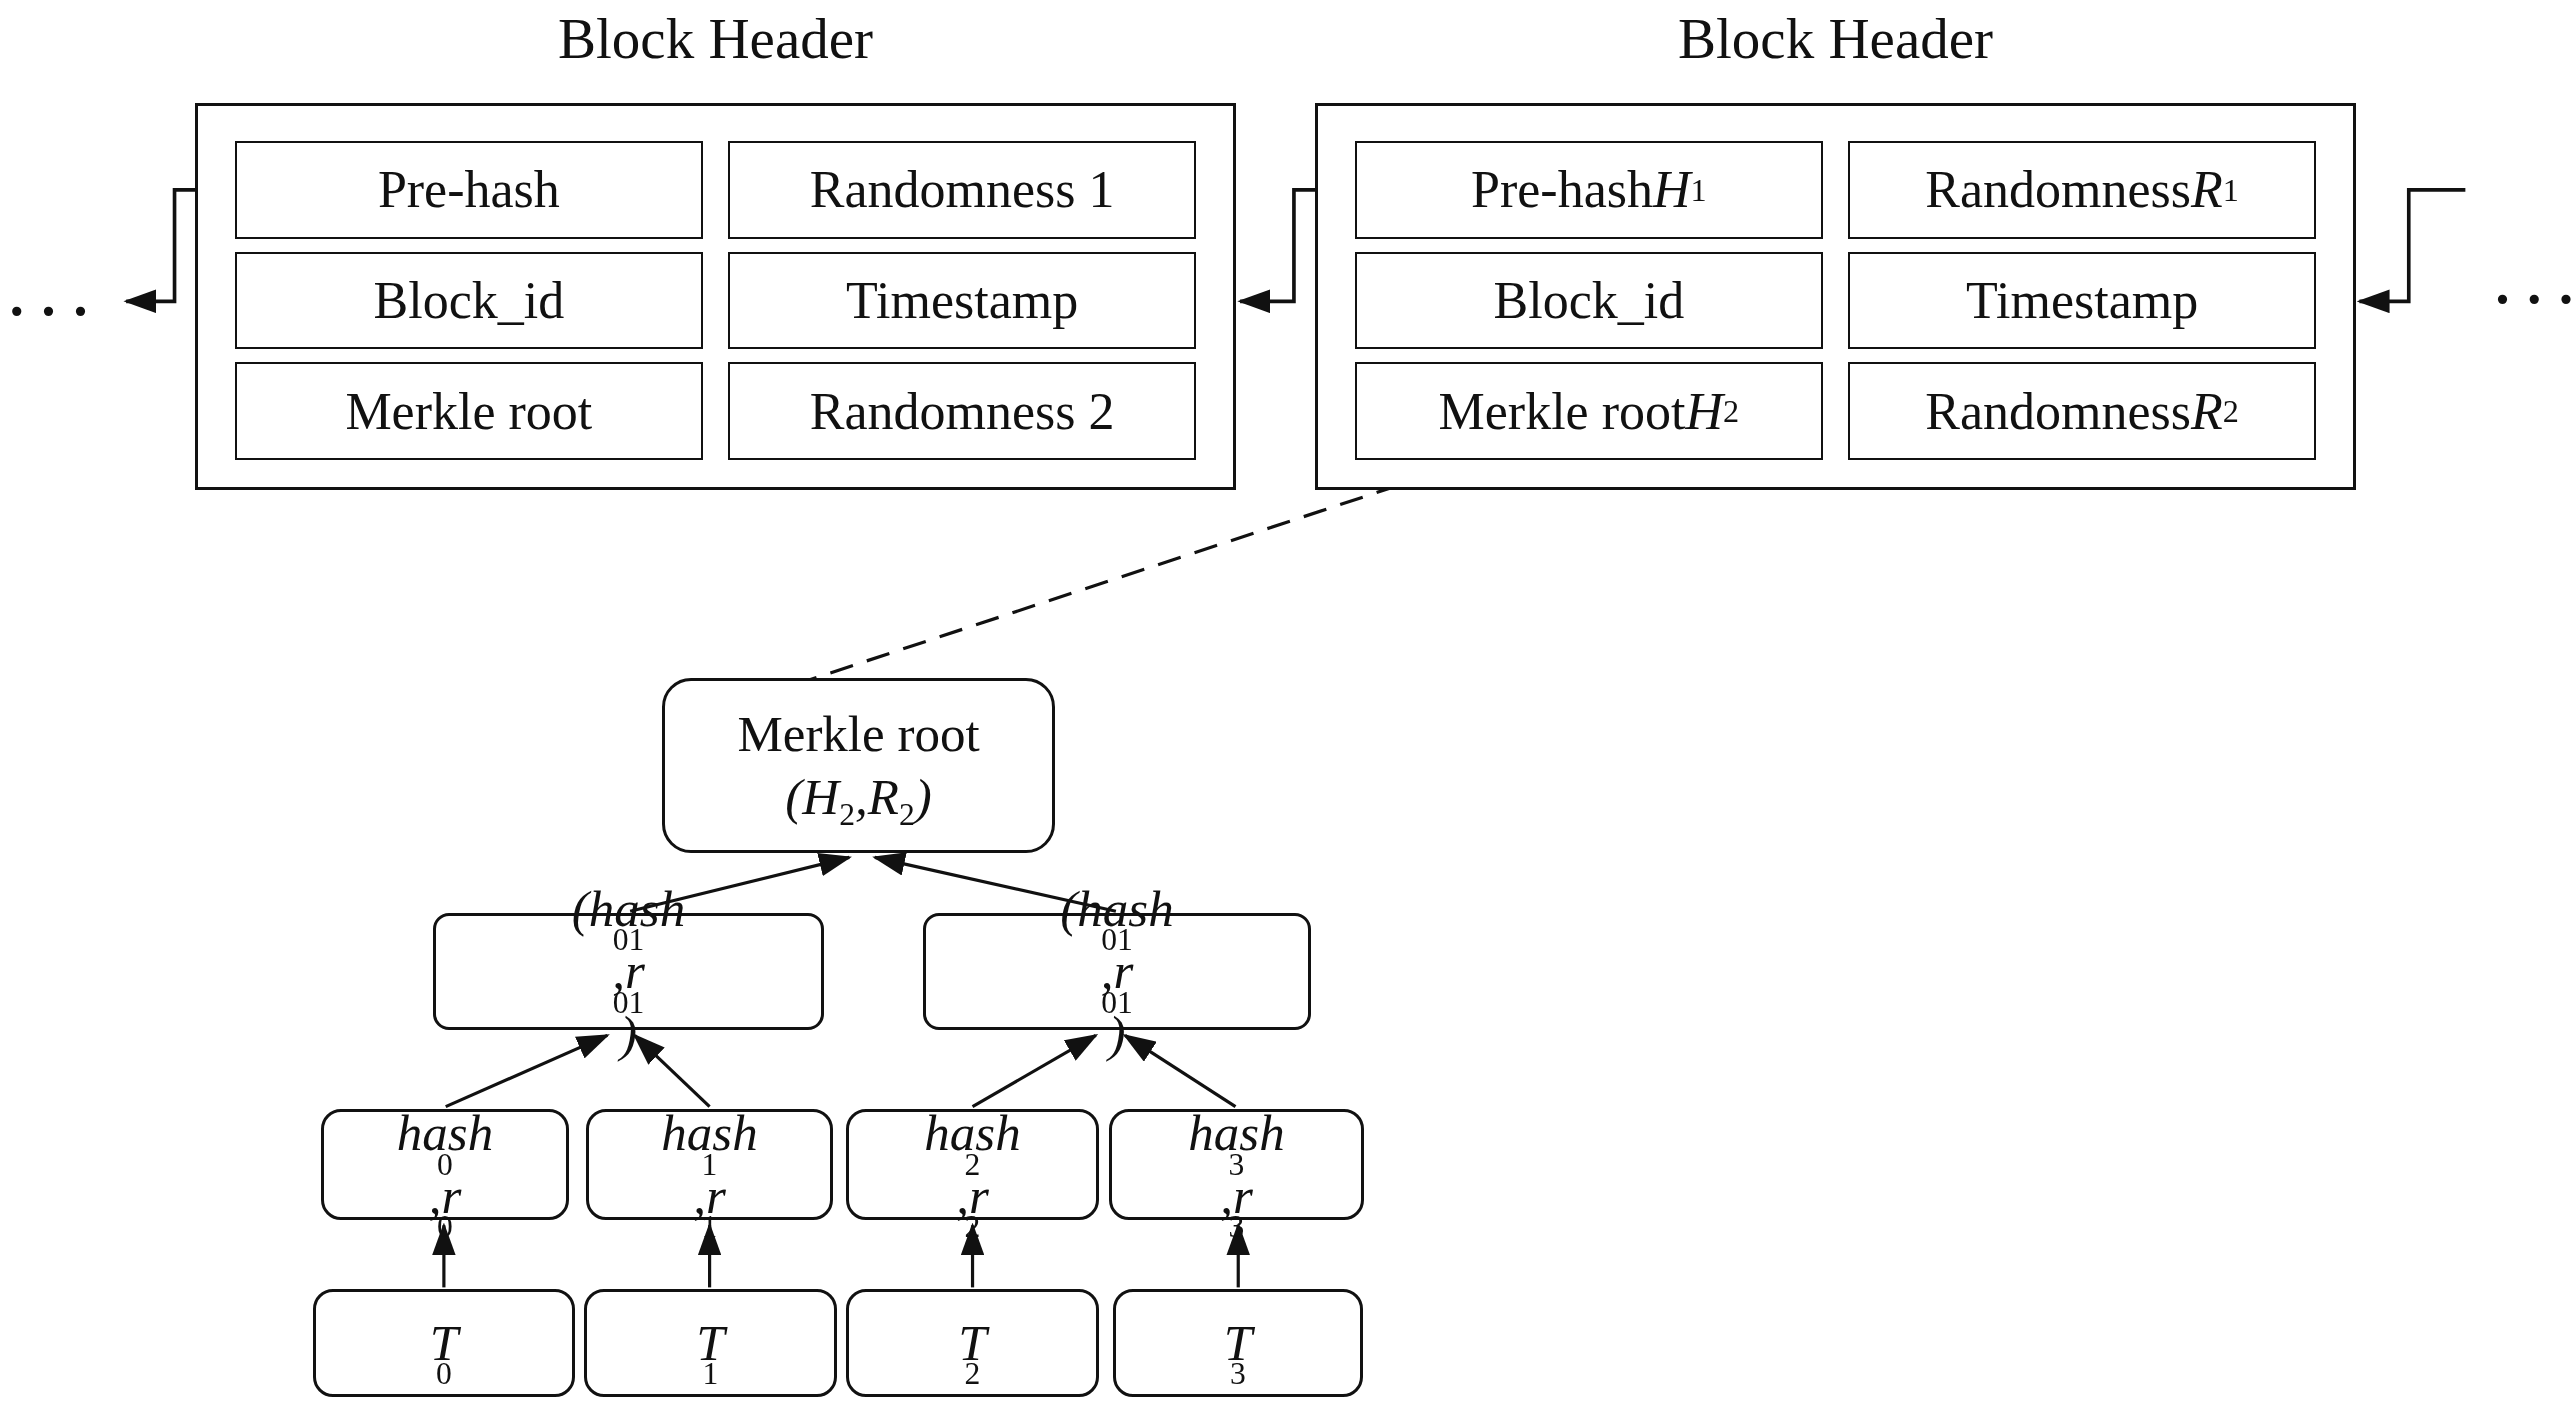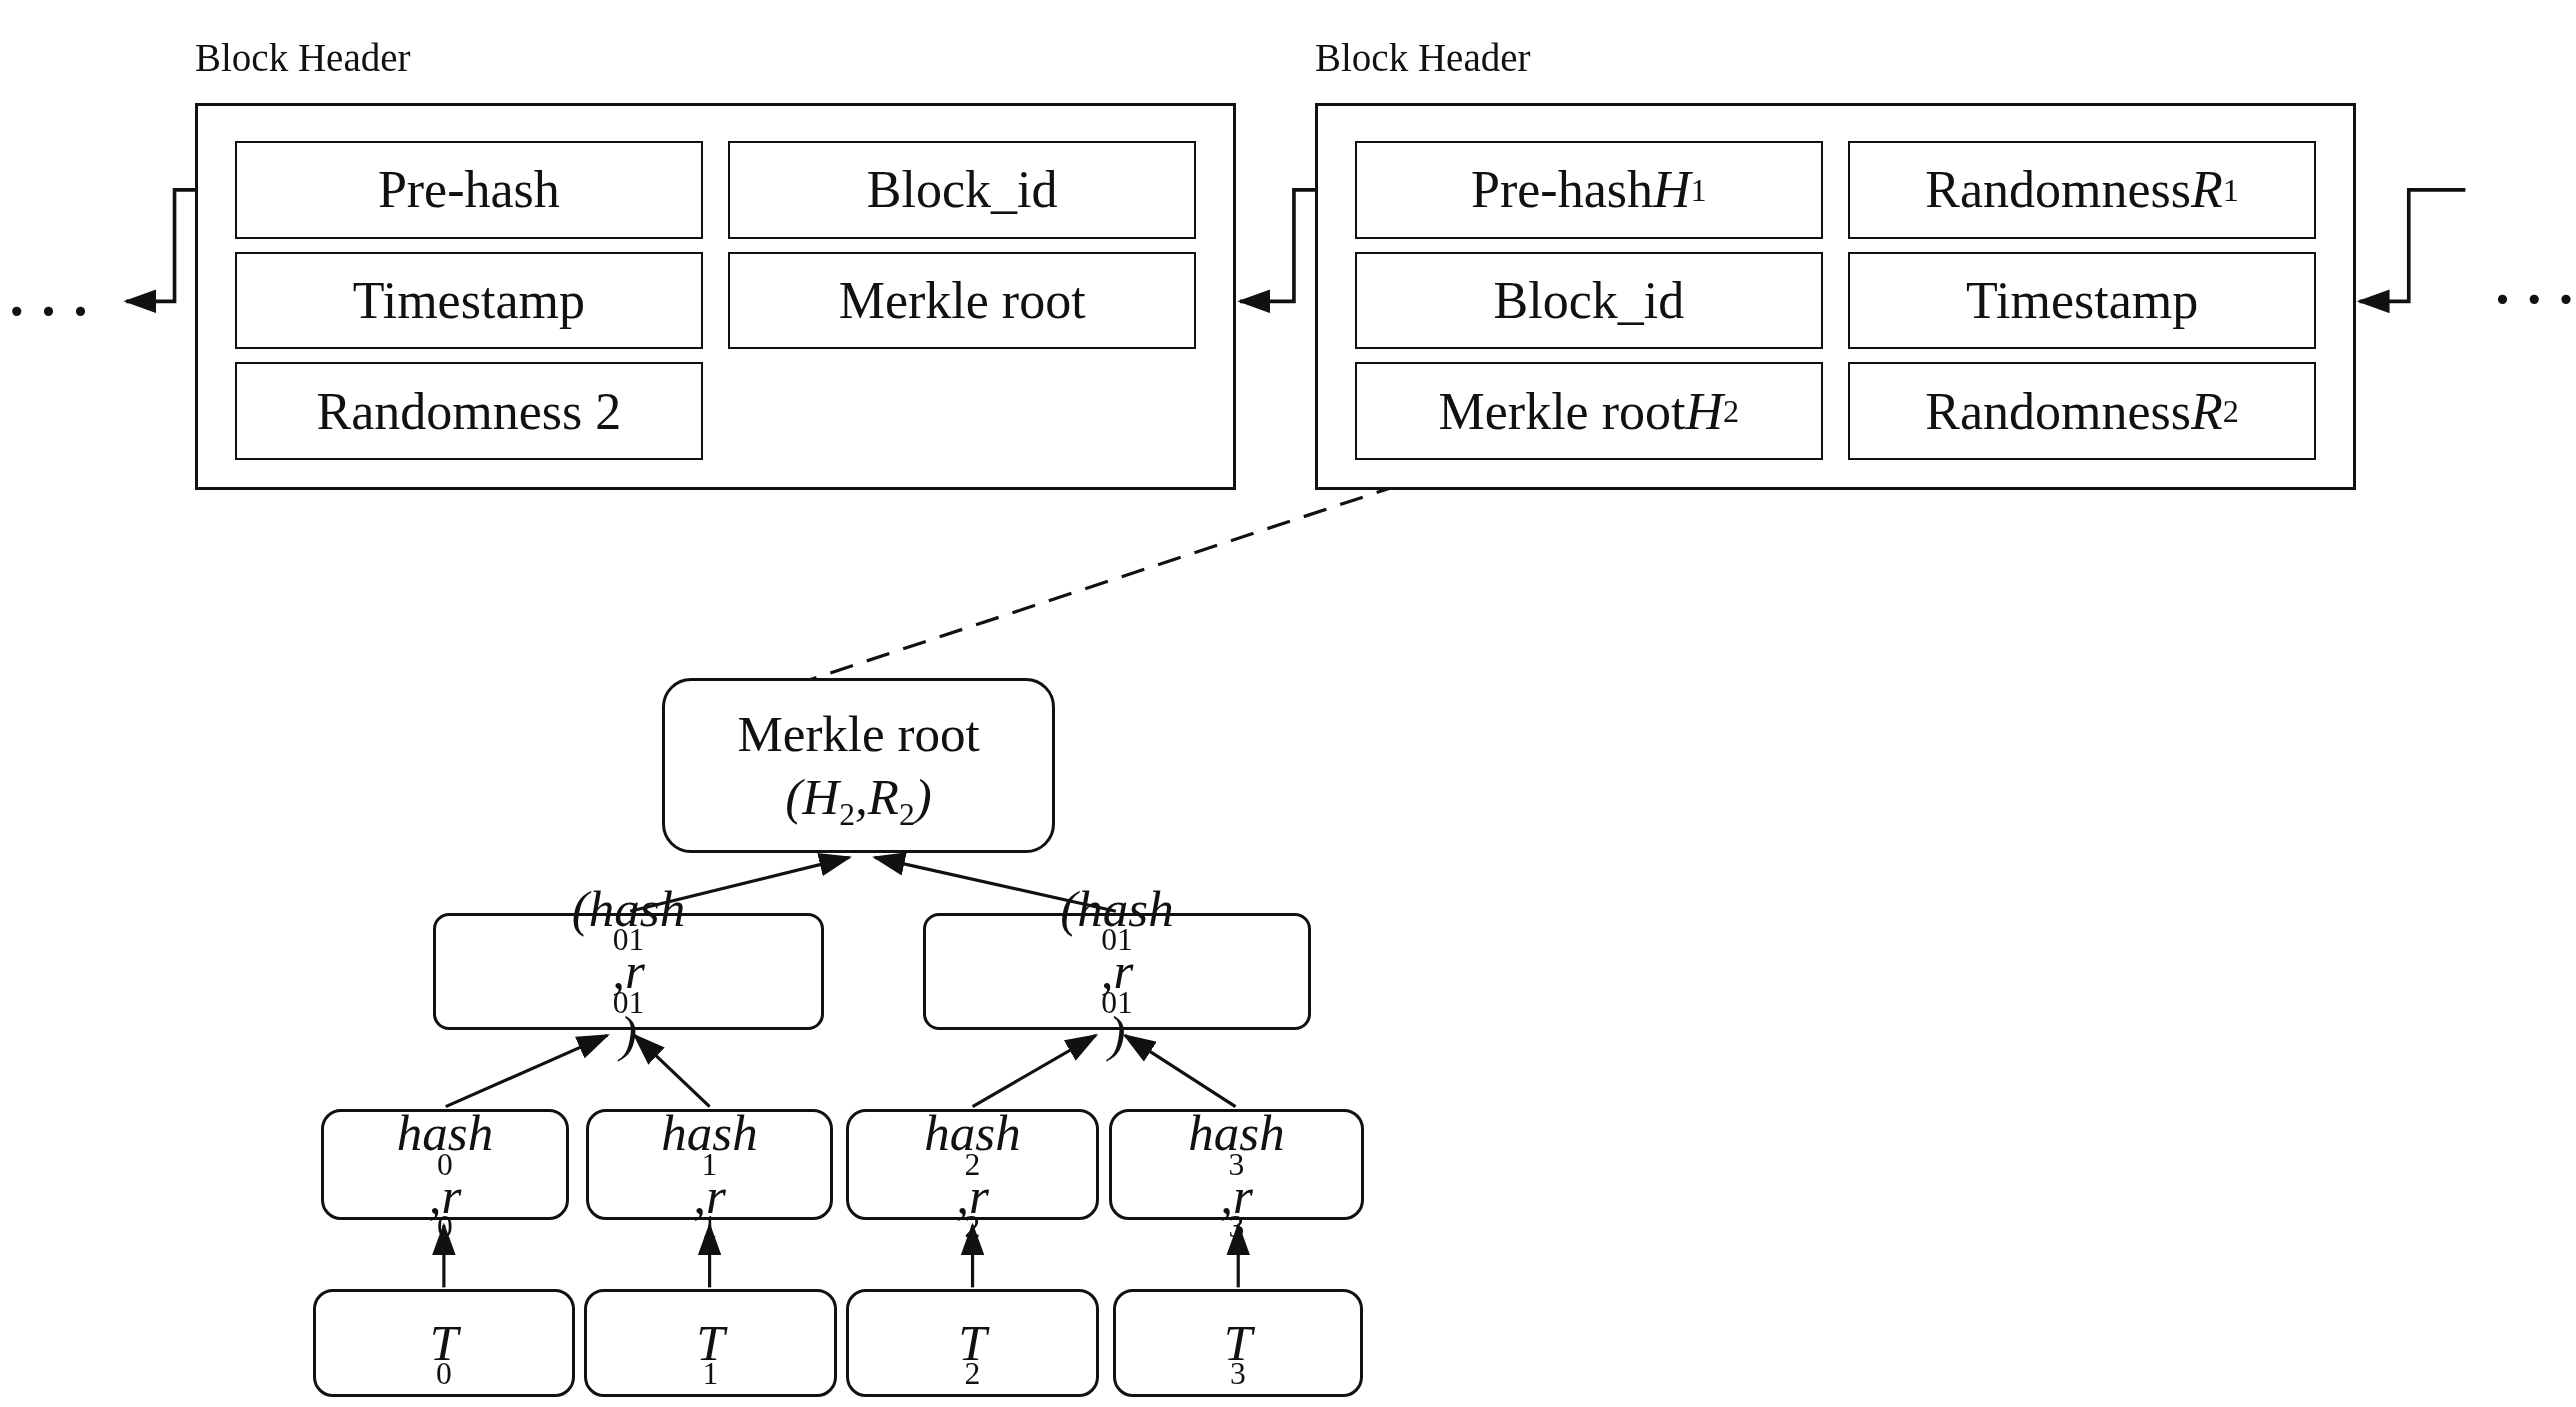--- a/index.html
+++ b/index.html
@@ -5,22 +5,22 @@
   html,body{margin:0;padding:0;background:#ffffff;}
   .canvas{
     position:relative;
     width:2576px;height:1407px;
     background:#ffffff;
     font-family:"Liberation Serif","DejaVu Serif",serif;
     color:#111111;
     overflow:hidden;
   }
   .block-title{
-    position:absolute;top:19px;height:77px;width:1041px;
-    font-size:39px;line-height:77px;
+    position:absolute;top:0;height:77px;width:1041px;
+    text-align:center;font-size:57px;line-height:77px;
   }
   .block{
     position:absolute;top:103px;width:1041px;height:387px;
     box-sizing:border-box;border:3.7px solid #111111;background:#ffffff;
     display:grid;grid-template-columns:1fr 1fr;grid-template-rows:1fr 1fr 1fr;
     gap:12.8px 25.6px;padding:35px 37px 27px 37px;
   }
   .block.left{left:195px;}
   .block.right{left:1315px;}
   .cell{
@@ -88,20 +88,21 @@
   </svg>
 
   <div class="dots" style="left:7.3px;top:279px;width:79px;">···</div>
   <div class="dots" style="left:2493px;top:267px;width:88px;">···</div>
 
   <div class="block-title" style="left:195px;">Block Header</div>
   <div class="block-title" style="left:1315px;">Block Header</div>
 
   <div class="block left">
     <div class="cell">Pre-hash</div>
+    <div class="cell">Randomness 1</div>
     <div class="cell">Block_id</div>
     <div class="cell">Timestamp</div>
     <div class="cell">Merkle root</div>
     <div class="cell">Randomness 2</div>
   </div>
 
   <div class="block right">
     <div class="cell">Pre-hash <i>H</i><sub>1</sub></div>
     <div class="cell">Randomness <i>R</i><sub>1</sub></div>
     <div class="cell">Block_id</div>

